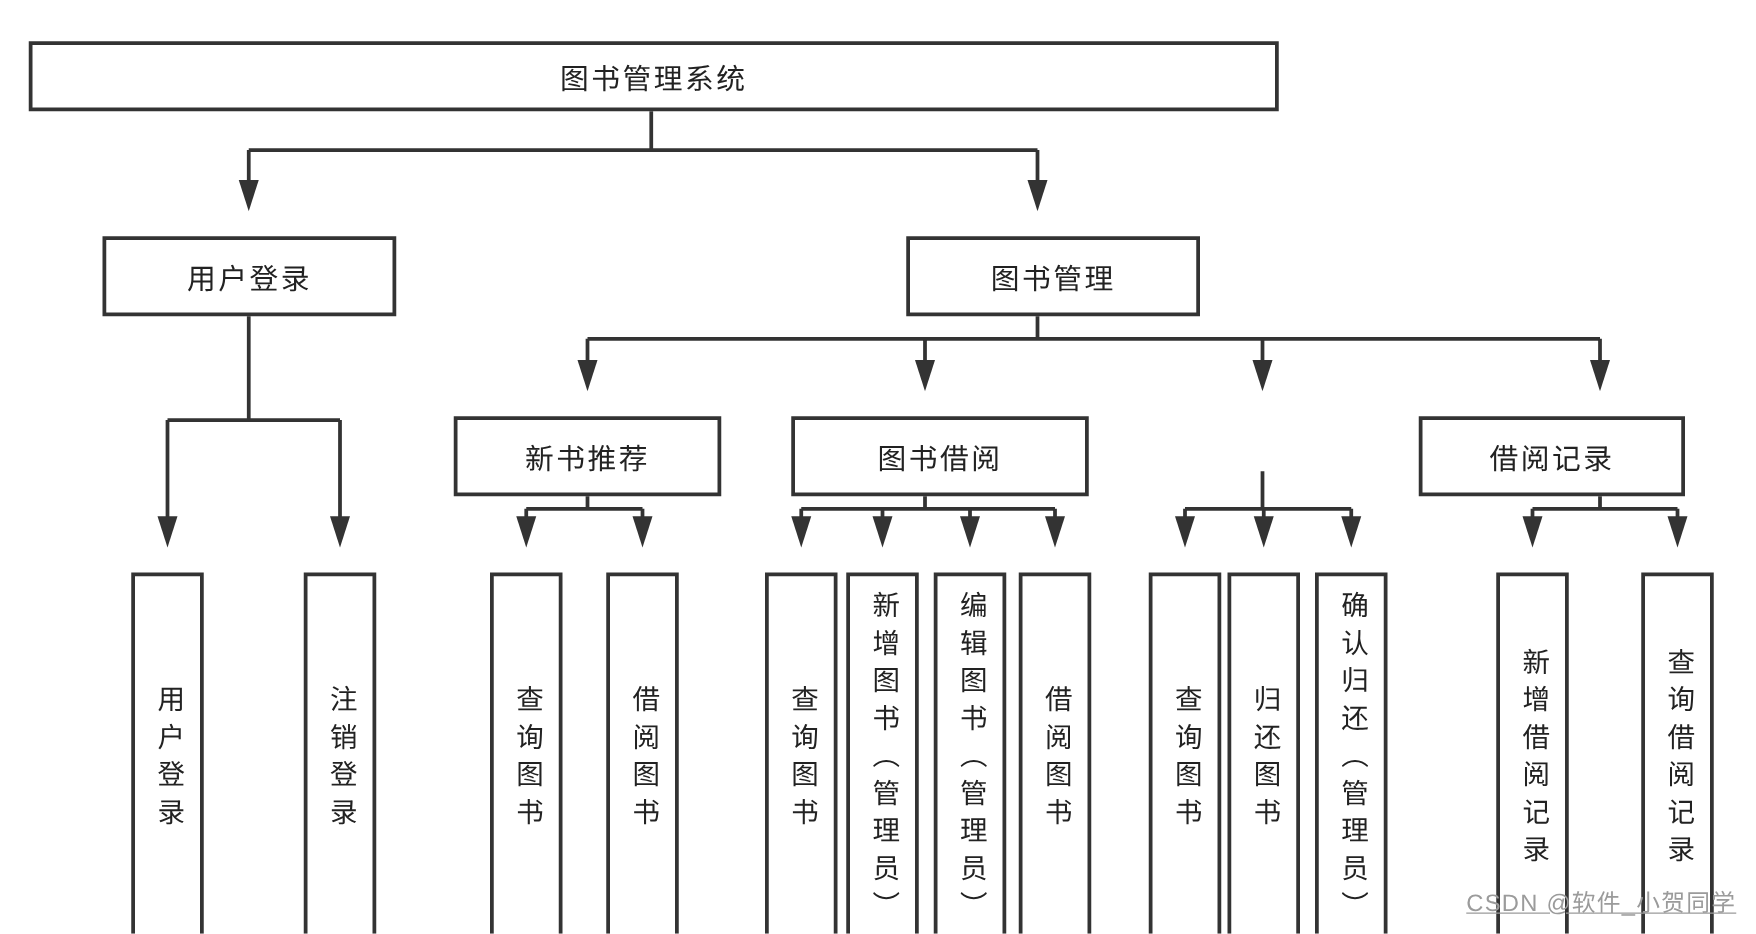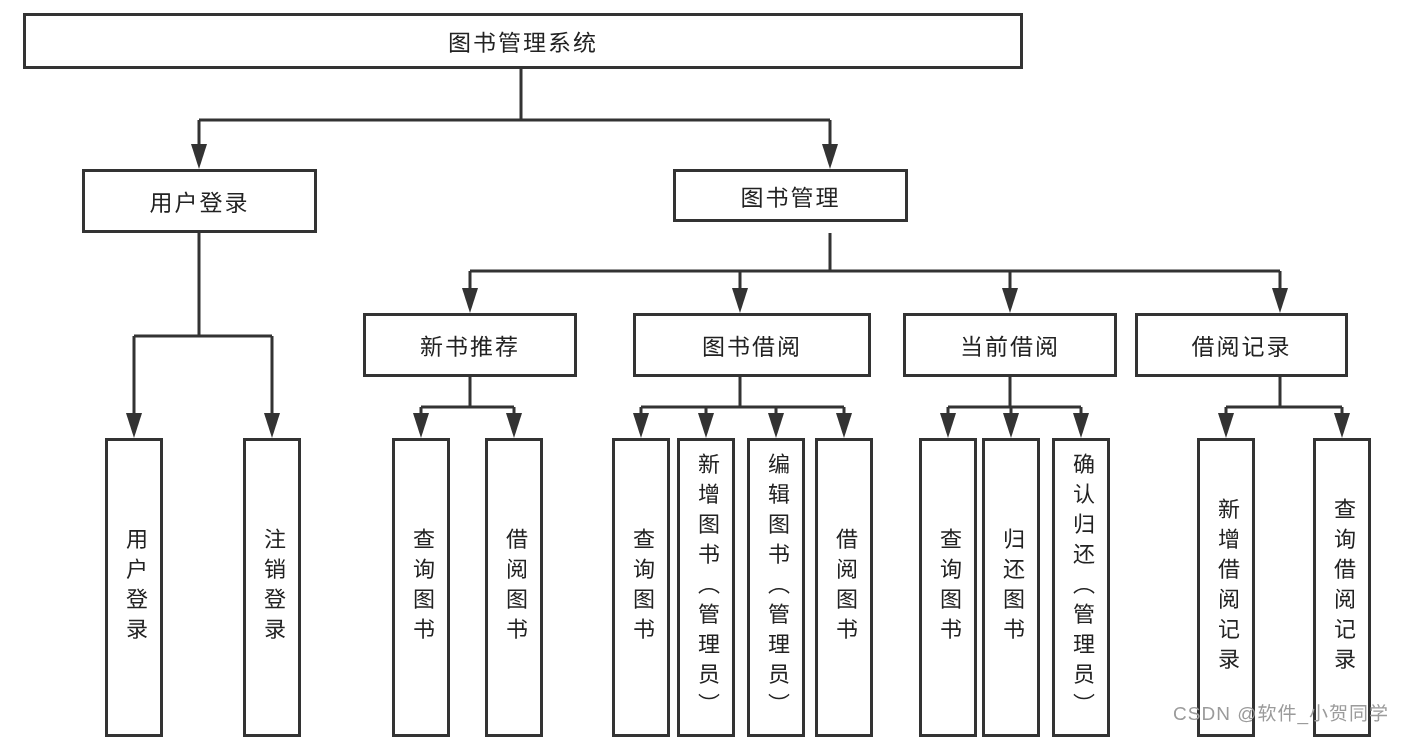--- a/index.html
+++ b/index.html
@@ -21,41 +21,43 @@
   .connector{stroke:var(--line);stroke-width:3;fill:none;}
   .arrowhead{fill:var(--line);stroke:none;}
   .node{
     position:absolute;
     box-sizing:border-box;
     border:3px solid var(--line);
     background:var(--box_fill);
     color:var(--text);
     display:flex;align-items:center;justify-content:center;
     z-index:2;
+    margin-top:20px;
   }
   .node.h span{
     font-size:23px;
     letter-spacing:2px;
     white-space:nowrap;
   }
   .node.v span{
     writing-mode:vertical-rl;
     text-orientation:mixed;
     font-size:22px;
     letter-spacing:8px;
     line-height:1;
   }
   .watermark{
     position:absolute;
-    right:16px;bottom:22px;
+    right:16px;bottom:12px;
     font-size:19px;
     color:var(--watermark);
     letter-spacing:1px;
     z-index:3;
     white-space:nowrap;
+    text-decoration:underline;
   }
 </style>
 </head>
 <body>
 
 <div class="canvas">
 
   <svg class="wires" width="1405" height="747" viewBox="0 0 1405 747" aria-hidden="true">
 
     <path class="connector" d="M521 67 V120 M199 120 H830 M199 120 V146 M830 120 V146"></path>
@@ -92,32 +94,29 @@
     <polygon class="arrowhead" points="1334,413 1350,413 1342,438"></polygon>
   </svg>
 
   <div class="node h" style="left:23px;top:13px;width:1000px;height:56px">
     <span>图书管理系统</span>
   </div>
 
   <div class="node h" style="left:82px;top:169px;width:235px;height:64px">
     <span>用户登录</span>
   </div>
-  <div class="node h" style="left:673px;top:169px;width:235px;height:53px">
+  <div class="node h" style="left:725px;top:169px;width:235px;height:64px">
     <span>图书管理</span>
   </div>
 
   <div class="node h" style="left:363px;top:313px;width:214px;height:64px">
     <span>新书推荐</span>
   </div>
   <div class="node h" style="left:633px;top:313px;width:238px;height:64px">
     <span>图书借阅</span>
-  </div>
-  <div class="node h" style="left:903px;top:313px;width:214px;height:64px">
-    <span>当前借阅</span>
   </div>
   <div class="node h" style="left:1135px;top:313px;width:213px;height:64px">
     <span>借阅记录</span>
   </div>
 
   <div class="node v" style="left:105px;top:438px;width:58px;height:299px">
     <span>用户登录</span>
   </div>
   <div class="node v" style="left:243px;top:438px;width:58px;height:299px">
     <span>注销登录</span>

